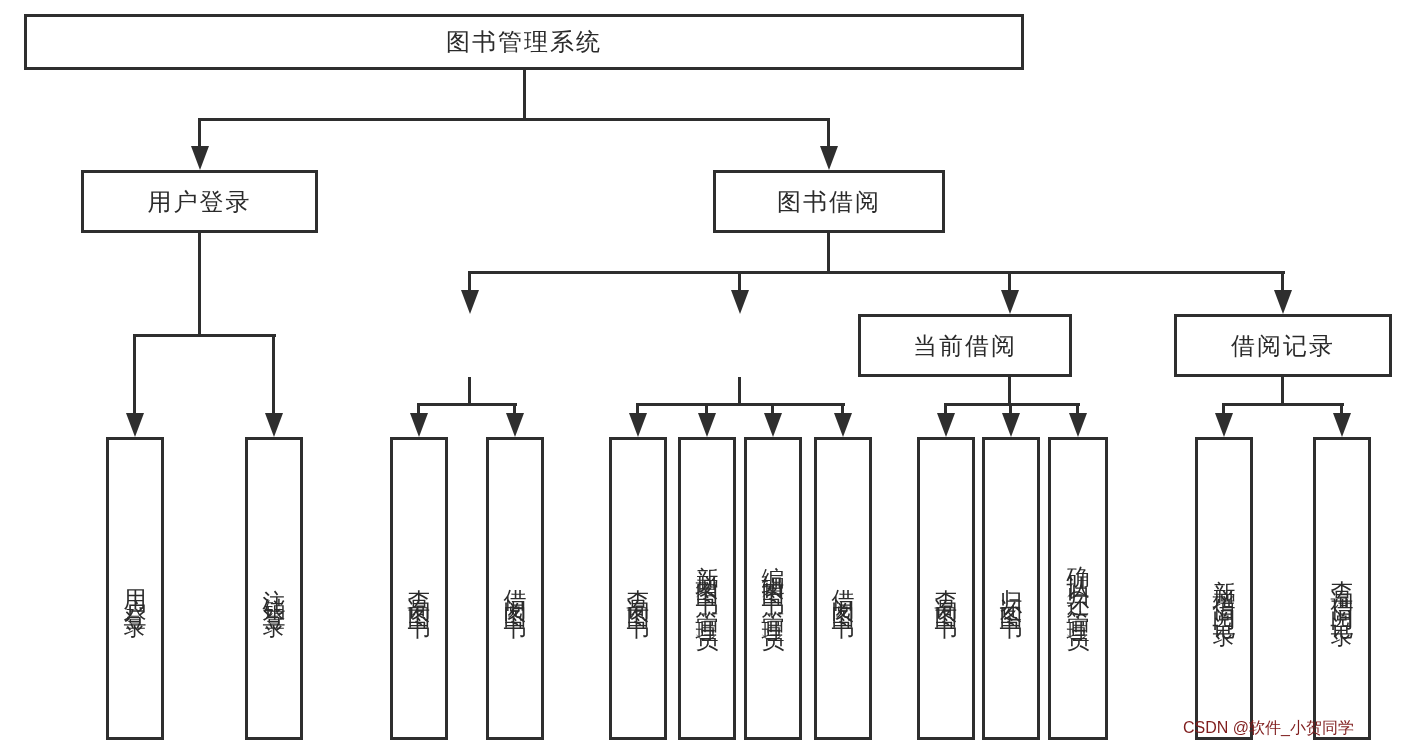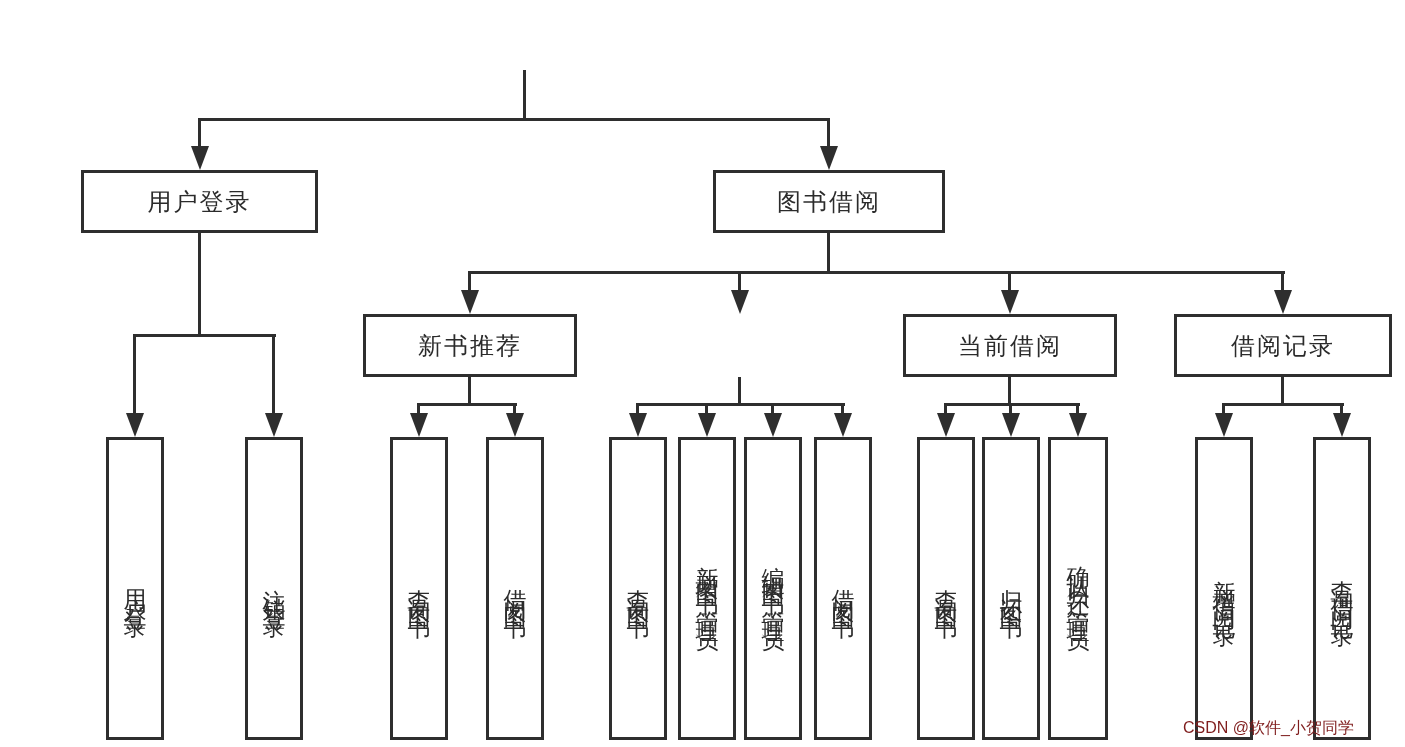--- a/index.html
+++ b/index.html
@@ -129,32 +129,32 @@
   <div class="vline" style="left:1076px;top:403px;height:12px"></div>
   <div class="arrow" style="left:1069px;top:413px"></div>
 
   <div class="vline" style="left:1281px;top:377px;height:29px"></div>
   <div class="hline" style="left:1222px;top:403px;width:122px"></div>
   <div class="vline" style="left:1222px;top:403px;height:12px"></div>
   <div class="arrow" style="left:1215px;top:413px"></div>
   <div class="vline" style="left:1340px;top:403px;height:12px"></div>
   <div class="arrow" style="left:1333px;top:413px"></div>
 
+  <div class="box" style="left:24px;top:14px;width:1000px;height:56px">
+    <span class="lbl">图书管理系统</span>
+  </div>
 
   <div class="box" style="left:81px;top:170px;width:237px;height:63px">
     <span class="lbl">用户登录</span>
   </div>
   <div class="box" style="left:713px;top:170px;width:232px;height:63px">
     <span class="lbl">图书借阅</span>
   </div>
 
-  <div class="box" style="left:363px;top:314px;width:214px;height:63px">
-    <span class="lbl">新书推荐</span>
-  </div>
-  <div class="box" style="left:903px;top:314px;width:214px;height:63px">
+  <div class="box" style="left:858px;top:314px;width:214px;height:63px">
     <span class="lbl">当前借阅</span>
   </div>
   <div class="box" style="left:1174px;top:314px;width:218px;height:63px">
     <span class="lbl">借阅记录</span>
   </div>
 
   <div class="vbox" style="left:106px">
     <span class="vlbl">用户登录</span>
   </div>
   <div class="vbox" style="left:245px">

